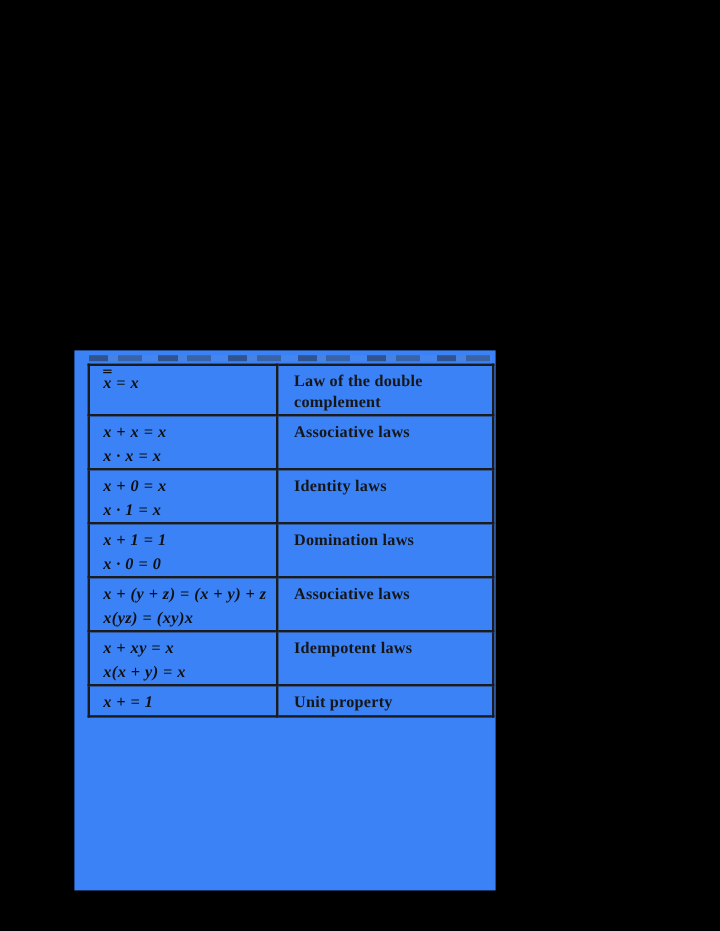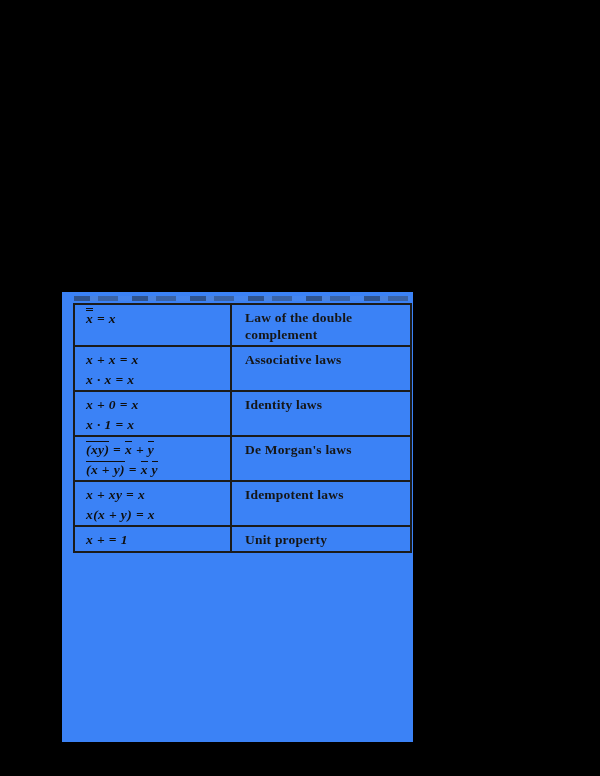--- a/index.html
+++ b/index.html
@@ -110,24 +110,31 @@
         </tr>
         <tr style="height: 42px;">
           <td class="formula-cell">
             <div class="fline">x + 0 = x</div>
             <div class="fline">x · 1 = x</div>
           </td>
           <td class="label-cell">Identity laws</td>
         </tr>
         <tr style="height: 42px;">
           <td class="formula-cell">
-            <div class="fline"><span class="ov">(xy)</span> = <span class="ov">x</span> + <span class="ov">y</span></div>
-            <div class="fline"><span class="ov">(x + y)</span> = <span class="ov">x</span> <span class="ov">y</span></div>
+            <div class="fline">x + 1 = 1</div>
+            <div class="fline">x · 0 = 0</div>
           </td>
-          <td class="label-cell">De Morgan's laws</td>
+          <td class="label-cell">Domination laws</td>
+        </tr>
+        <tr style="height: 42px;">
+          <td class="formula-cell">
+            <div class="fline">x + (y + z) = (x + y) + z</div>
+            <div class="fline">x(yz) = (xy)x</div>
+          </td>
+          <td class="label-cell">Associative laws</td>
         </tr>
         <tr style="height: 42px; margin-left: 42px;">
           <td class="formula-cell">
             <div class="fline">x + xy = x</div>
             <div class="fline">x(x + y) = x</div>
           </td>
           <td class="label-cell">Idempotent laws</td>
         </tr>
         <tr style="height: 26px;">
           <td class="formula-cell">

